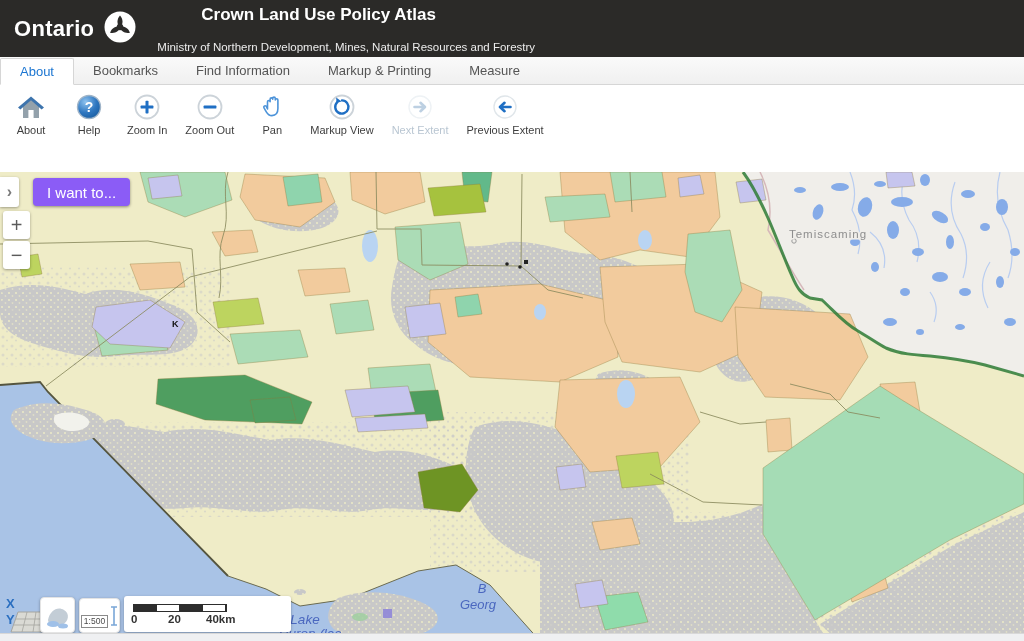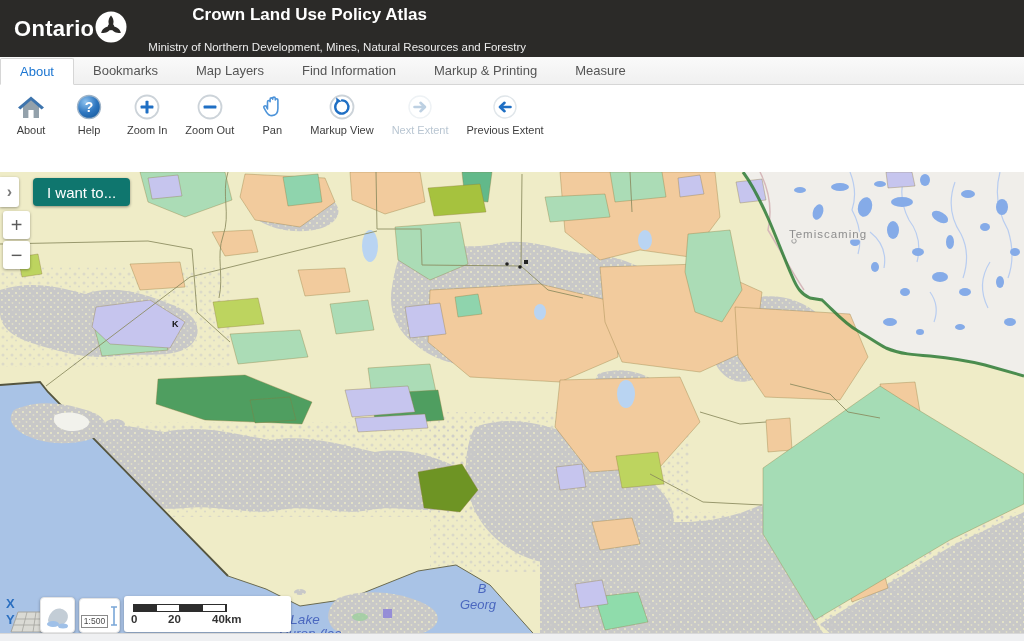--- a/index.html
+++ b/index.html
@@ -2,21 +2,21 @@
 <html><head>
 <meta charset="utf-8">
 <style>
   html,body{margin:0;padding:0;}
   body{
     width:1024px;height:641px;overflow:hidden;position:relative;
     font-family:"Liberation Sans",sans-serif;background:#fff;
   }
   
   .header{height:57px;background:#2b2a28;display:flex;align-items:center;color:#fff;}
-  .brand{display:flex;align-items:center;padding:0 16px 0 14px;}
+  .brand{display:flex;align-items:center;gap:9px;padding:0 16px 0 14px;}
   .brand-text{font-size:22px;font-weight:bold;letter-spacing:.3px;}
   .titles{display:flex;flex-direction:column;justify-content:center;padding-left:4px;}
   .app-title{font-size:17px;font-weight:600;line-height:20px;margin-left:44px;}
   .app-subtitle{font-size:11.5px;color:#ececec;margin-top:16px;}
   
   .tabbar{height:28px;background:linear-gradient(#fafafa,#f0f0f0);
     border-bottom:1px solid #d6d6d6;display:flex;align-items:flex-end;box-sizing:border-box;}
   .tab{padding:0 19px;font-size:13px;color:#555;height:27px;display:flex;align-items:center;
     cursor:pointer;box-sizing:border-box;}
   .tab.active{background:#fff;color:#1b75d1;border:1px solid #d6d6d6;border-bottom:1px solid #fff;
@@ -33,36 +33,36 @@
   .map-wrap{position:absolute;left:0;top:172px;width:1024px;height:469px;background:#efecc7;}
   .map-svg{display:block;}
   
   .ovl{position:absolute;box-sizing:border-box;}
   .panel-btn{background:#fff;border-radius:3px;box-shadow:0 1px 3px rgba(0,0,0,.35);
     display:flex;align-items:center;justify-content:center;cursor:pointer;}
   .expand-btn{left:0;top:177px;width:19px;height:30px;border-radius:0 3px 3px 0;
     color:#7a7a7a;font-size:16px;font-weight:bold;}
   .zoomin-btn{left:3px;top:211px;width:27px;height:28px;color:#5a5a5a;font-size:20px;font-weight:300;}
   .zoomout-btn{left:3px;top:241px;width:27px;height:28px;color:#5a5a5a;font-size:20px;font-weight:300;}
-  .iwantto-btn{left:33px;top:178px;height:28px;padding:0 14px;background:#0f766e;border-radius:4px;
+  .iwantto-btn{left:33px;top:178px;height:28px;padding:0 14px;background:#8b5cf6;border-radius:4px;
     color:#fff;font-size:15px;display:flex;align-items:center;box-shadow:0 1px 3px rgba(0,0,0,.4);cursor:pointer;}
   .coord-widget{left:4px;top:592px;width:54px;height:42px;cursor:pointer;}
   .overview-btn{left:40px;top:597px;width:35px;height:36px;border-radius:4px;border:1px solid #e4e4e4;}
   .scale-btn{left:79px;top:598px;width:41px;height:35px;border-radius:4px;border:1px solid #e4e4e4;gap:2px;}
   .scale-box{font-size:8.5px;color:#4a4a4a;border:1px solid #8a8a8a;padding:1px 2px;line-height:9px;margin-top:12px;}
   .scalebar-panel{left:124px;top:596px;width:167px;height:36px;background:#fff;border-radius:3px;
     box-shadow:0 1px 3px rgba(0,0,0,.3);}
   .sb-bar{position:absolute;left:9px;top:8px;display:flex;border:1px solid #2d2d2d;height:6px;}
   .sb-seg{width:22px;height:6px;}
   .sb-seg.dark{background:#2d2d2d;}
   .sb-seg.light{background:#fff;border-left:1px solid #2d2d2d;border-right:1px solid #2d2d2d;}
   .sb-labels{position:absolute;left:0;top:17px;width:100%;height:14px;font-size:11.5px;font-weight:bold;color:#333;}
   .sb-l0{position:absolute;left:7px;}
   .sb-l1{position:absolute;left:44px;}
-  .sb-l2{position:absolute;left:88px;text-align:right;}
+  .sb-l2{position:absolute;left:82px;text-align:right;}
   
   .bottom-strip{position:absolute;left:0;top:633px;width:1024px;height:8px;background:#eff0f2;
     border-top:1px solid #d8d8d8;box-sizing:border-box;}
 </style>
 </head>
 <body>
 
 <div class="header">
   <div class="brand">
     <span class="brand-text">Ontario</span>
@@ -80,21 +80,20 @@
   </div>
   <div class="titles">
     <div class="app-title">Crown Land Use Policy Atlas</div>
     <div class="app-subtitle">Ministry of Northern Development, Mines, Natural Resources and Forestry</div>
   </div>
 </div>
 
 <div class="tabbar">
   <div class="tab active">About</div>
   <div class="tab">Bookmarks</div>
-  <div class="tab">Map Layers</div>
   <div class="tab">Find Information</div>
   <div class="tab">Markup &amp; Printing</div>
   <div class="tab">Measure</div>
 </div>
 
 <div class="toolbar">
 
   <div class="tool">
     <span class="tool-icon">
       <svg width="28" height="26" viewBox="0 0 28 26">

